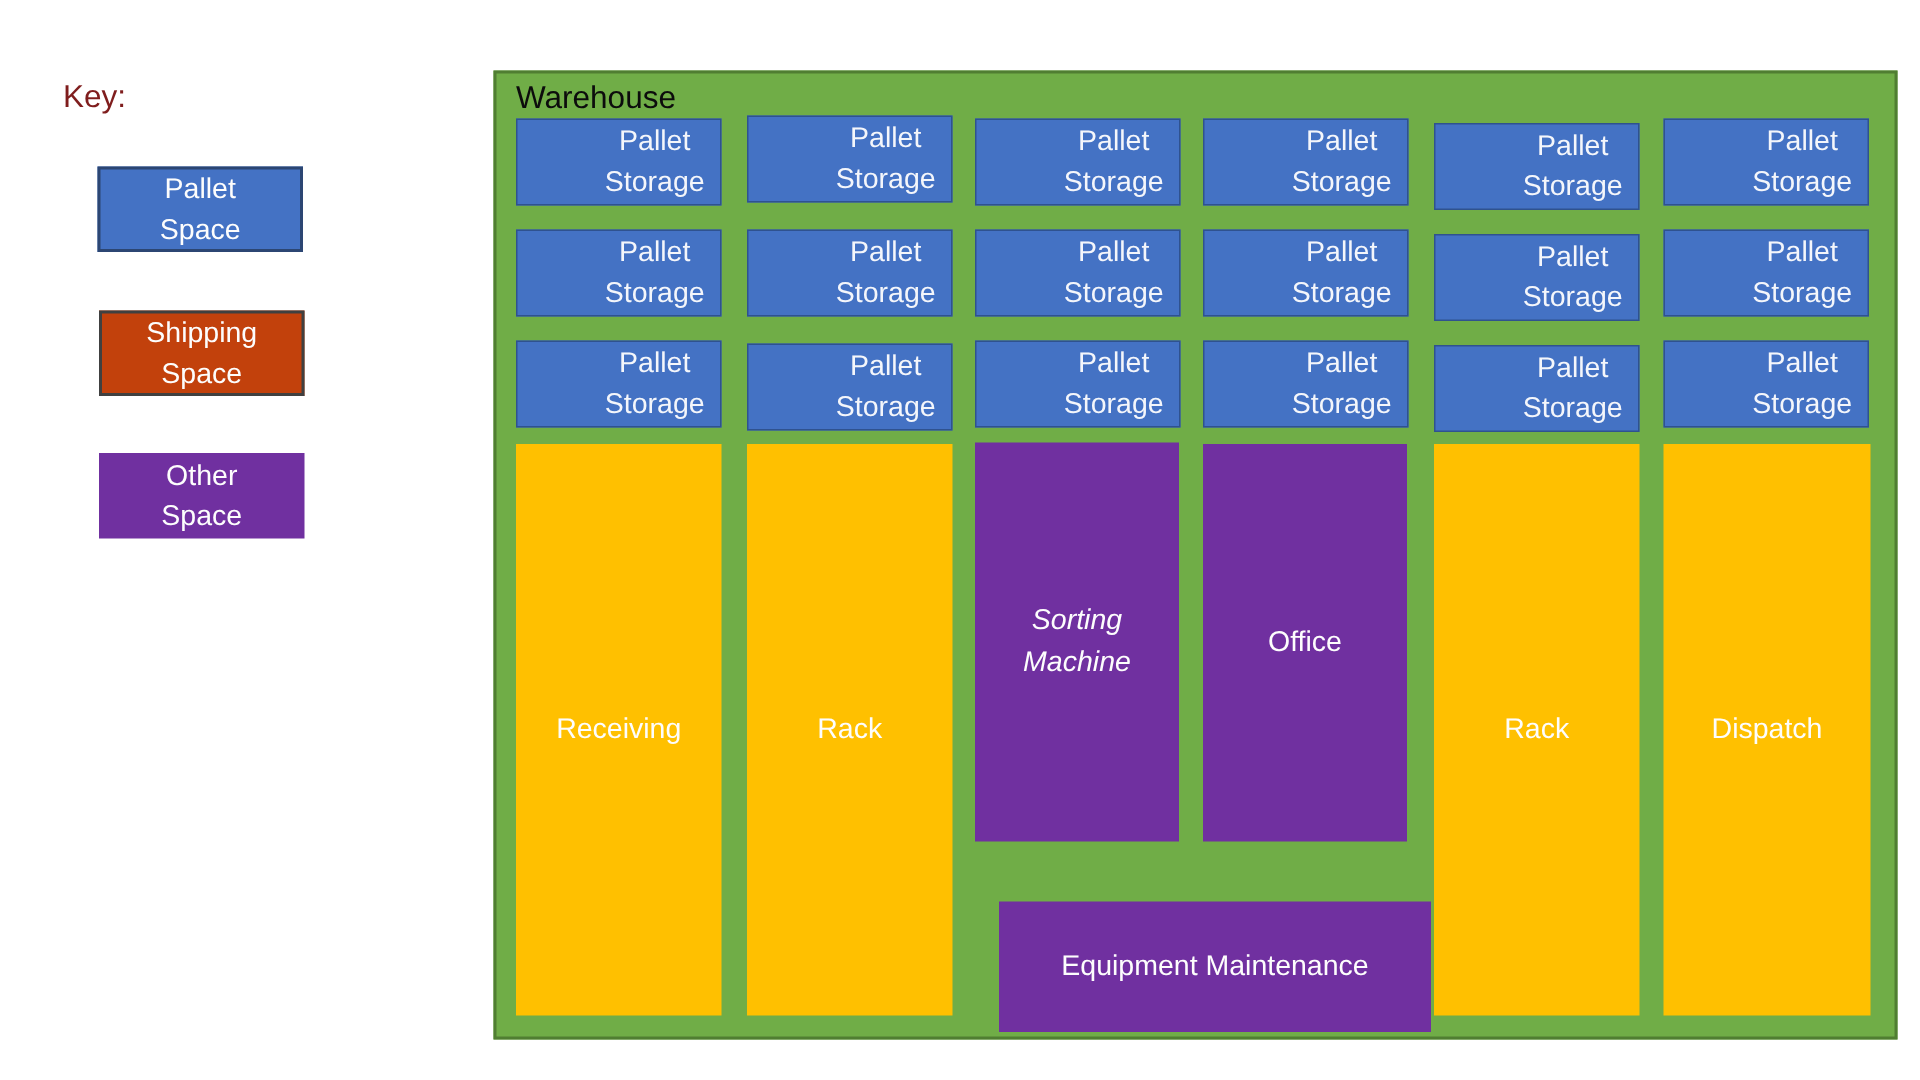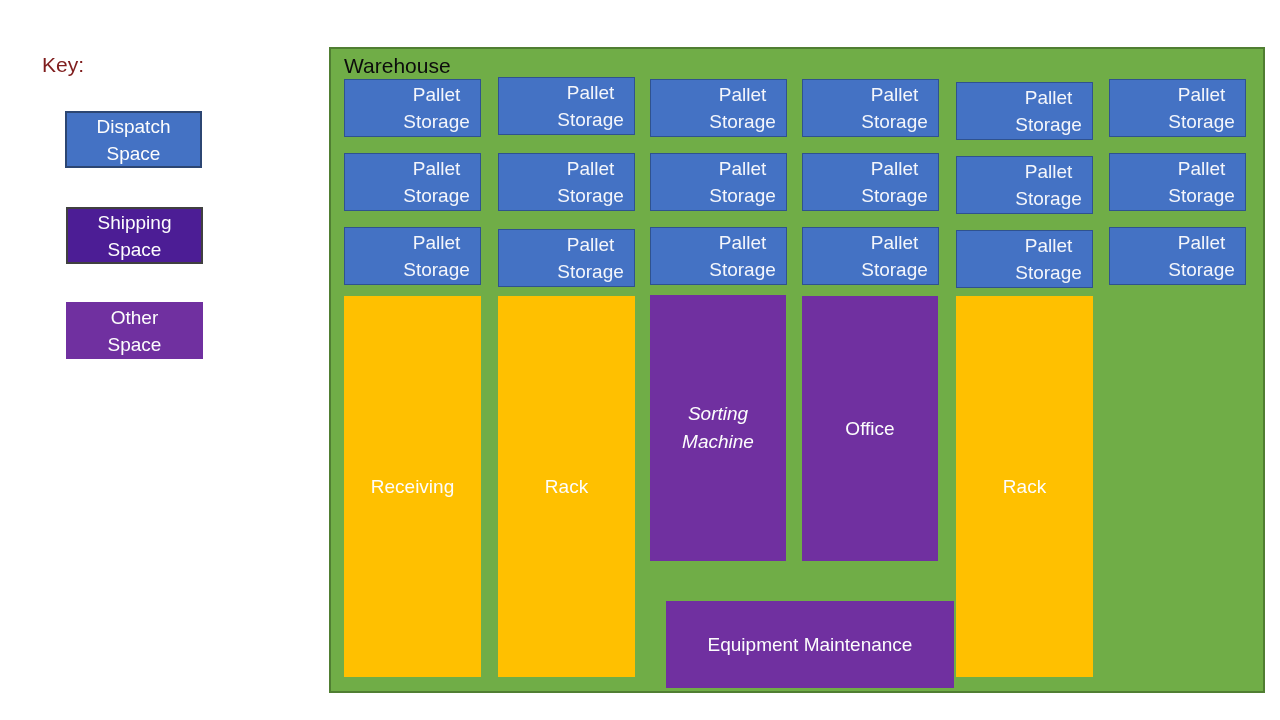--- a/index.html
+++ b/index.html
@@ -7,21 +7,21 @@
               font-family:"Liberation Sans", sans-serif; overflow:hidden; }
   .canvas { position:relative; width:1280px; height:720px; }
 
   
   .key-title { position:absolute; left:42px; top:53px; font-size:21px; color:#7f1d1d; }
   .legend-box { position:absolute; width:137px; height:57px;
                 display:flex; align-items:center; justify-content:center;
                 text-align:center; color:#fdfdfd; font-size:19px; line-height:27px; }
   .legend-box .lbl { width:98px; }
   .legend-storage  { left:65px; top:111px; background:#4472C4; border:2px solid #2c4673; }
-  .legend-shipping { left:66px; top:207px; background:#4c1d95; border:2px solid #404040; }
+  .legend-shipping { left:66px; top:207px; background:#c2410c; border:2px solid #404040; }
   .legend-other    { left:66px; top:302px; background:#7030A0; }
 
   
   .warehouse { position:absolute; left:329px; top:47px; width:936px; height:646px;
                background:#70AD47; border:2px solid #507E32; }
   .warehouse-title { position:absolute; left:13px; top:5px; font-size:21px; color:#0c0c0c; }
 
   .pallet { position:absolute; width:137px; height:58px; background:#4472C4;
             border:1.5px solid #2F528F; display:flex; align-items:center; justify-content:center;
             text-align:center; color:#f4f6fb; font-size:19px; line-height:27px;padding-left:48px; }
@@ -45,21 +45,21 @@
   .zone-equipment   { left:319px; top:552px; width:288px; height:87px;margin-left:16px; }
 </style>
 </head>
 <body>
 
 <div class="canvas">
 
   <div class="key-title">Key:</div>
 
   <div class="legend-box legend-storage">
-    <span class="lbl">Dispatch Space</span>
+    <span class="lbl">Pallet Space</span>
   </div>
   <div class="legend-box legend-shipping">
     <span class="lbl">Shipping Space</span>
   </div>
   <div class="legend-box legend-other">
     <span class="lbl">Other Space</span>
   </div>
 
   <div class="warehouse">
     <div class="warehouse-title">Warehouse</div>
@@ -129,18 +129,21 @@
     </div>
     <div class="zone zone-other zone-sorting">
       <span class="lbl">Sorting Machine</span>
     </div>
     <div class="zone zone-other zone-office">
       <span class="lbl">Office</span>
     </div>
     <div class="zone zone-shipping zone-rack-right">
       <span class="lbl">Rack</span>
     </div>
+    <div class="zone zone-shipping zone-dispatch">
+      <span class="lbl">Dispatch</span>
+    </div>
     <div class="zone zone-other zone-equipment">
       <span class="lbl">Equipment Maintenance</span>
     </div>
   </div>
 
 </div>
 
 </body></html>

